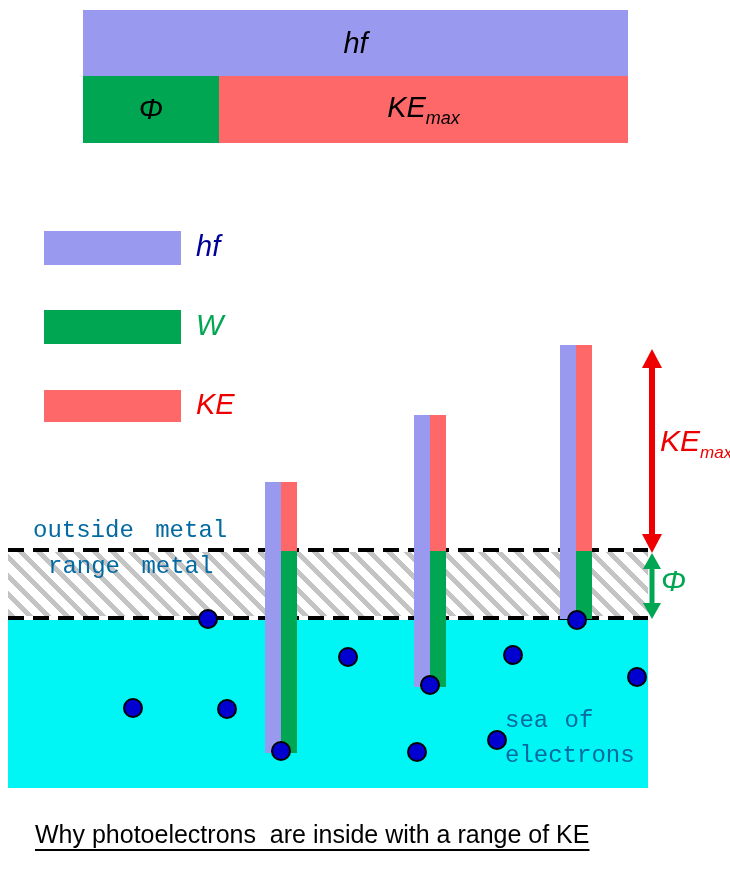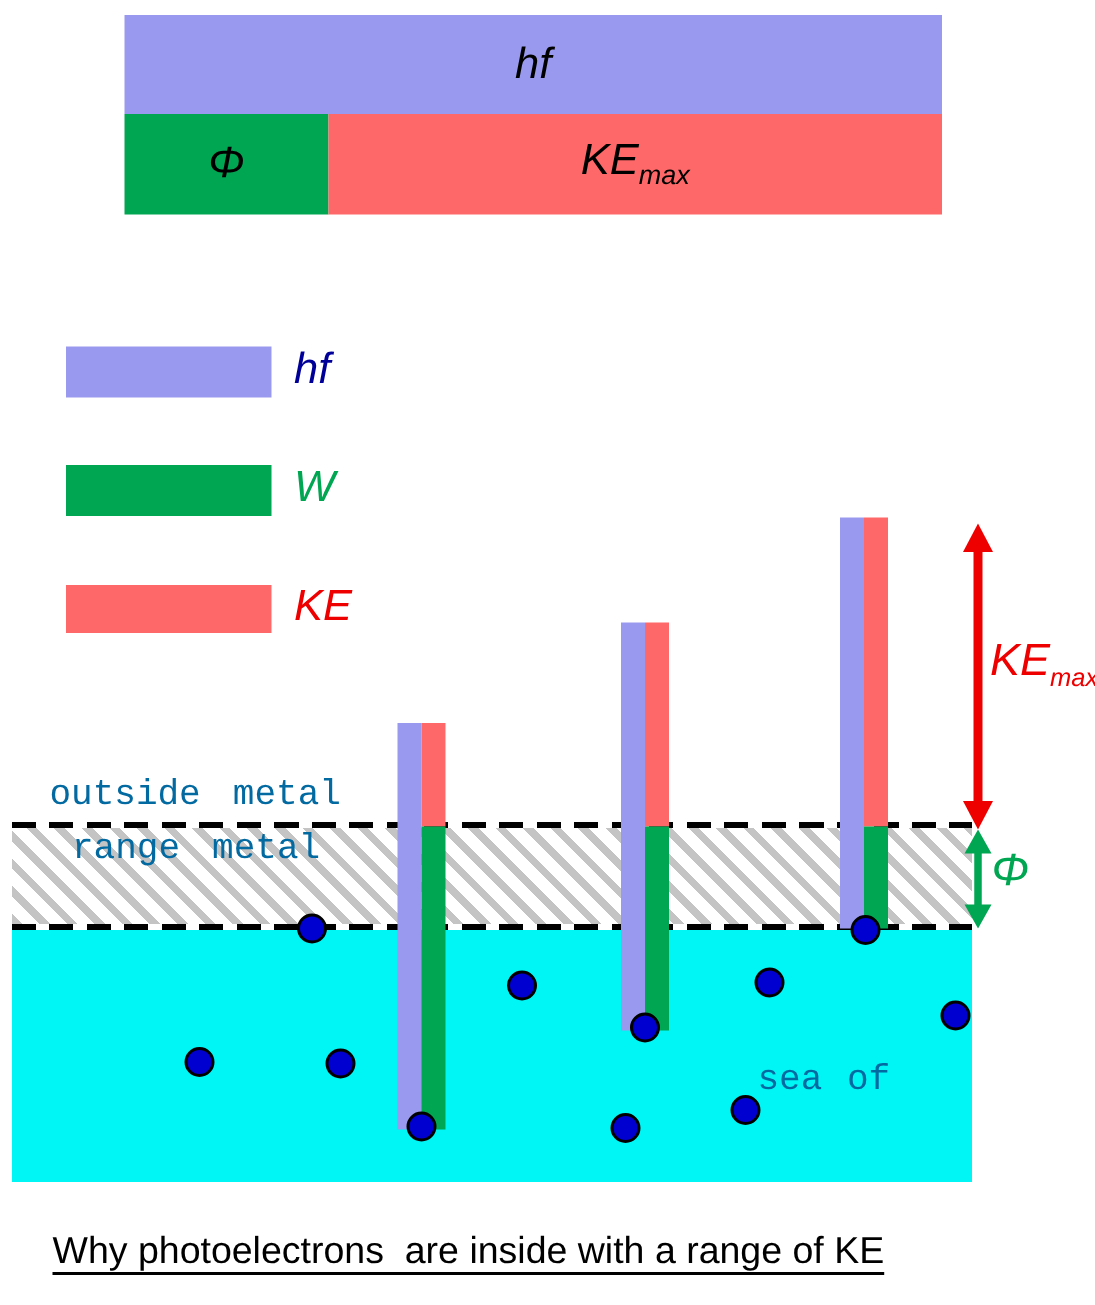--- a/index.html
+++ b/index.html
@@ -83,20 +83,21 @@
   <div class="abs leg-lbl leg3">KE</div>
 
   <div class="abs txt outside-lbl">outside metal</div>
   <div class="abs dash-line dash1"></div>
   <div class="abs hatch"></div>
   <div class="abs txt inside-lbl">range metal</div>
   <div class="abs dash-line dash2"></div>
   <div class="abs sea"></div>
   <div class="abs txt sea-text">
     <div>sea of</div>
+    <div>electrons</div>
   </div>
 
   <div id="bars-layer">
       <div class="vbar" style="left: 265px; top: 482px; width: 16px; height: 271px; background: rgb(153, 153, 240);"></div>
       <div class="vbar" style="left: 281px; top: 482px; width: 16px; height: 69px; background: rgb(255, 104, 104);"></div>
       <div class="vbar" style="left: 281px; top: 551px; width: 16px; height: 202px; background: rgb(0, 166, 81);"></div>
       <div class="vbar" style="left: 414px; top: 415px; width: 16px; height: 272px; background: rgb(153, 153, 240);"></div>
       <div class="vbar" style="left: 430px; top: 415px; width: 16px; height: 136px; background: rgb(255, 104, 104);"></div>
       <div class="vbar" style="left: 430px; top: 551px; width: 16px; height: 136px; background: rgb(0, 166, 81);"></div>
       <div class="vbar" style="left: 560px; top: 345px; width: 16px; height: 274px; background: rgb(153, 153, 240);"></div>

